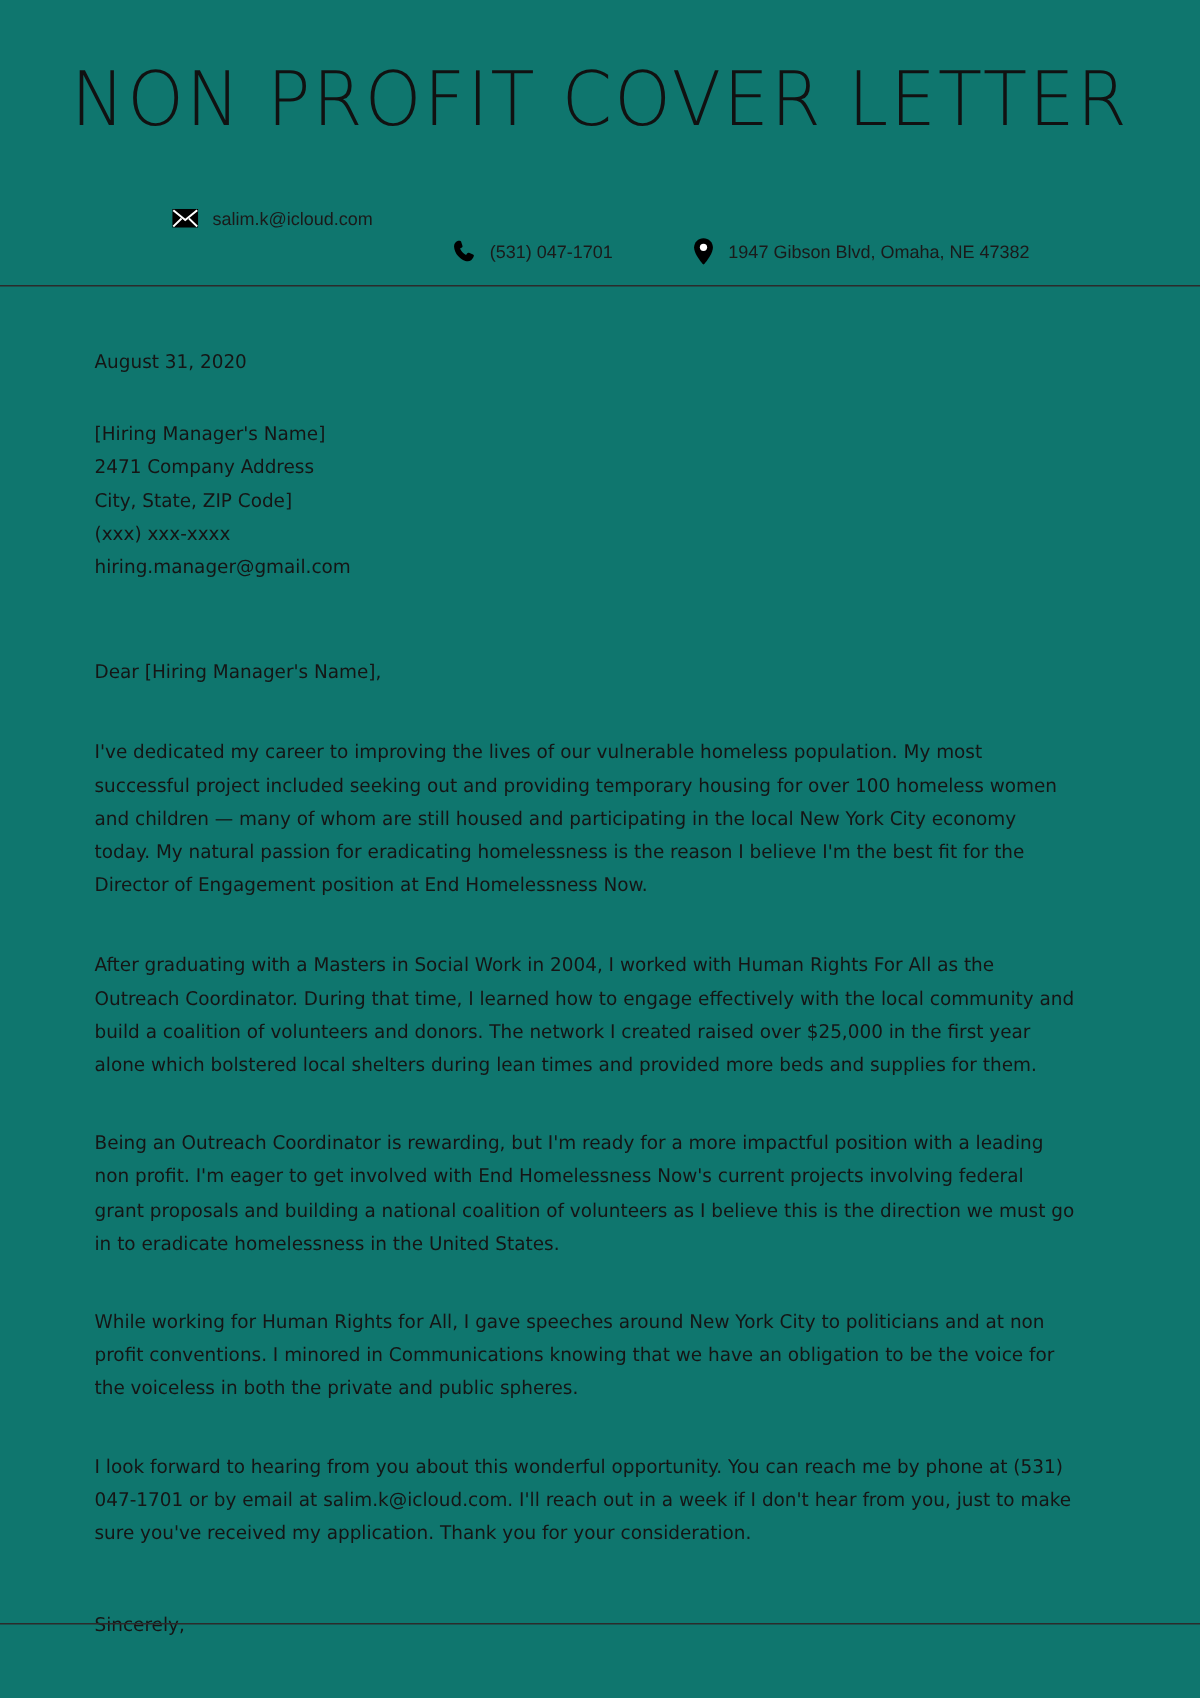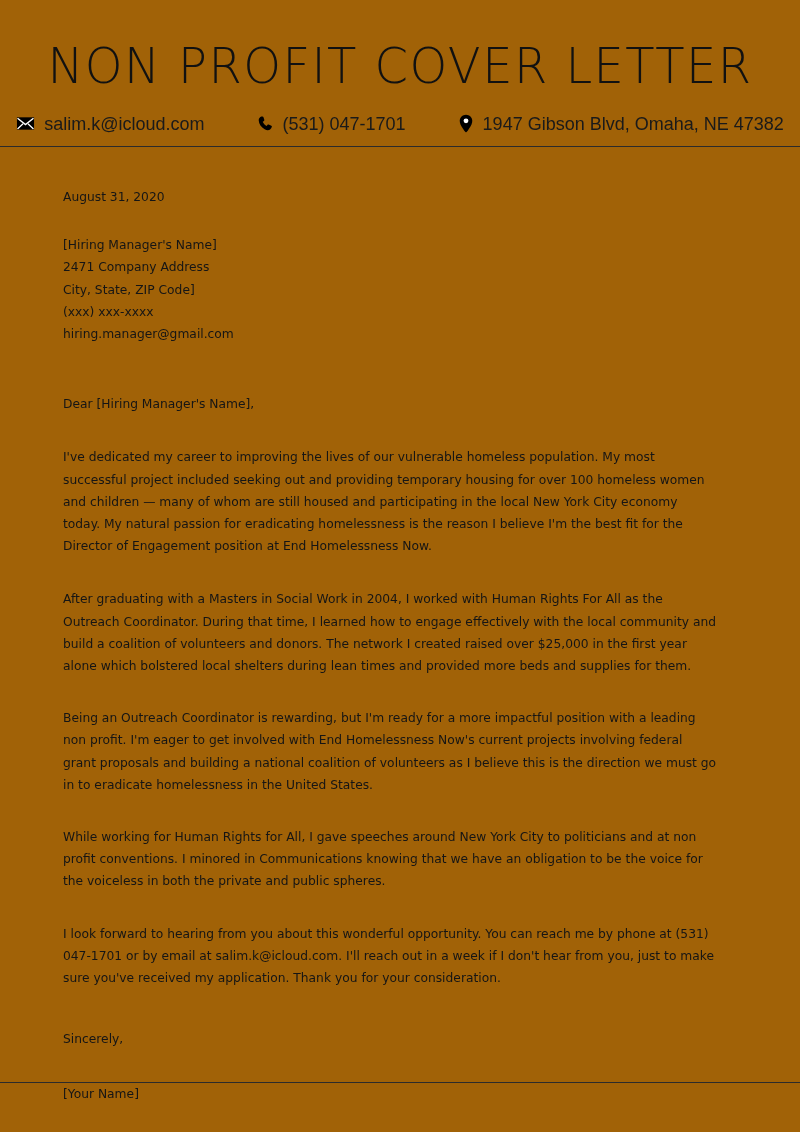--- a/index.html
+++ b/index.html
@@ -13,21 +13,21 @@
     font-family: "Liberation Sans", sans-serif;
     color: #000000;
     -webkit-font-smoothing: antialiased;
   }
 
   .page {
     position: relative;
     width: 800px;
     height: 1132px;
     box-sizing: border-box;
-    background: #a16207;
+    background: #0f766e;
     overflow: hidden;
   }
 
   
   .header {
     padding-top: 38px;
   }
   .doc-title {
     text-align: center;
     font-family: "DejaVu Sans", sans-serif;
@@ -45,25 +45,25 @@
     display: flex;
     justify-content: center;
     align-items: center;
     gap: 0;
     margin-top: 20px;
     padding-bottom: 13px;
   }
   .contact-item {
     display: flex;
     align-items: center;
-    font-size: 18px;
+    font-size: 12px;
     color: #1a1a1a;
     white-space: nowrap;
   }
-  .contact-item + .contact-item { margin-left: 52px; }
+  .contact-item + .contact-item { margin-left: 52px; margin-top: 44px; }
   .contact-item .label { line-height: 1; }
   .contact-icon {
     display: inline-flex;
     align-items: center;
     justify-content: center;
     margin-right: 9px;
     flex: 0 0 auto;
   }
   .icon-envelope { width: 19px; height: 19px; }
   .icon-phone    { width: 17px; height: 17px; }

